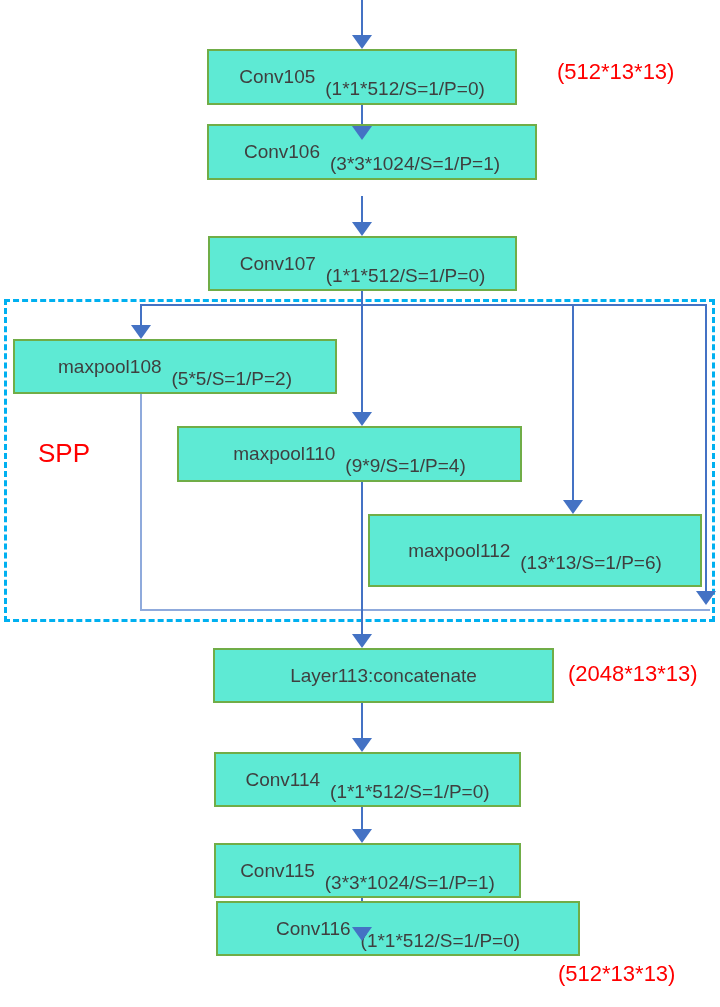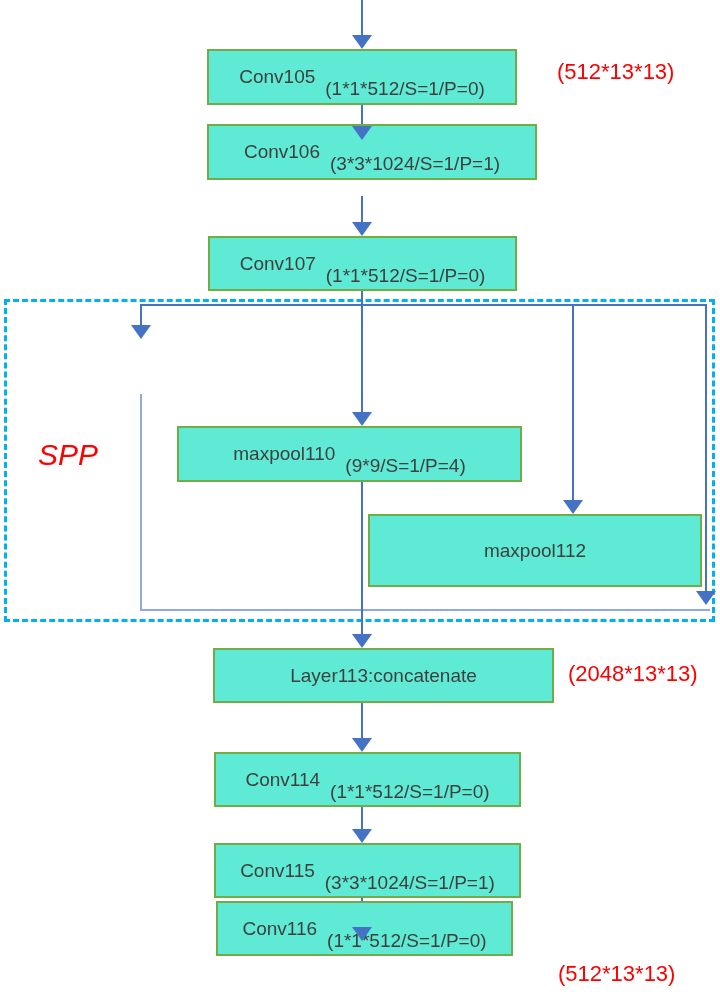--- a/index.html
+++ b/index.html
@@ -53,24 +53,23 @@
   .annotation{
     position:absolute;
     color:var(--annotation);
     font-size:22px;
     white-space:nowrap;
     z-index:2;
   }
   .spp-label{
     position:absolute;
     color:var(--annotation);
-    font-size:30px;
+    font-size:26px;
     white-space:nowrap;
     z-index:2;
-    font-style:italic;
   }
 </style>
 </head>
 <body>
 
 <div id="canvas">
 
   <div class="spp-box" style="left:4px;top:299px;width:711px;height:323px"></div>
   <div class="spp-label" style="left:38px;top:438px">SPP</div>
 
@@ -120,45 +119,50 @@
   <div class="node" style="left:207px;top:124px;width:330px;height:56px">
     <span class="nname">Conv106</span>
     <span class="nparams">(3*3*1024/S=1/P=1)</span>
   </div>
 
   <div class="node" style="left:208px;top:236px;width:309px;height:55px">
     <span class="nname">Conv107</span>
     <span class="nparams">(1*1*512/S=1/P=0)</span>
   </div>
 
+  <div class="node" style="left:13px;top:339px;width:324px;height:55px">
+    <span class="nname">maxpool108</span>
+    <span class="nparams">(5*5/S=1/P=2)</span>
+  </div>
 
   <div class="node" style="left:177px;top:426px;width:345px;height:56px">
     <span class="nname">maxpool110</span>
     <span class="nparams">(9*9/S=1/P=4)</span>
   </div>
 
   <div class="node" style="left:368px;top:514px;width:334px;height:73px">
     <span class="nname">maxpool112</span>
+    <span class="nparams">(13*13/S=1/P=6)</span>
   </div>
 
   <div class="node" style="left:213px;top:648px;width:341px;height:55px">
     <span class="nname">Layer113:concatenate</span>
   </div>
 
   <div class="node" style="left:214px;top:752px;width:307px;height:55px">
     <span class="nname">Conv114</span>
     <span class="nparams">(1*1*512/S=1/P=0)</span>
   </div>
 
   <div class="node" style="left:214px;top:843px;width:307px;height:55px">
     <span class="nname">Conv115</span>
     <span class="nparams">(3*3*1024/S=1/P=1)</span>
   </div>
 
-  <div class="node" style="left:216px;top:901px;width:297px;height:55px">
+  <div class="node" style="left:216px;top:901px;width:364px;height:55px">
     <span class="nname">Conv116</span>
     <span class="nparams">(1*1*512/S=1/P=0)</span>
   </div>
 
   <div class="annotation" style="left:557px;top:59px">(512*13*13)</div>
   <div class="annotation" style="left:568px;top:661px">(2048*13*13)</div>
   <div class="annotation" style="left:558px;top:961px">(512*13*13)</div>
 
 </div>
 

